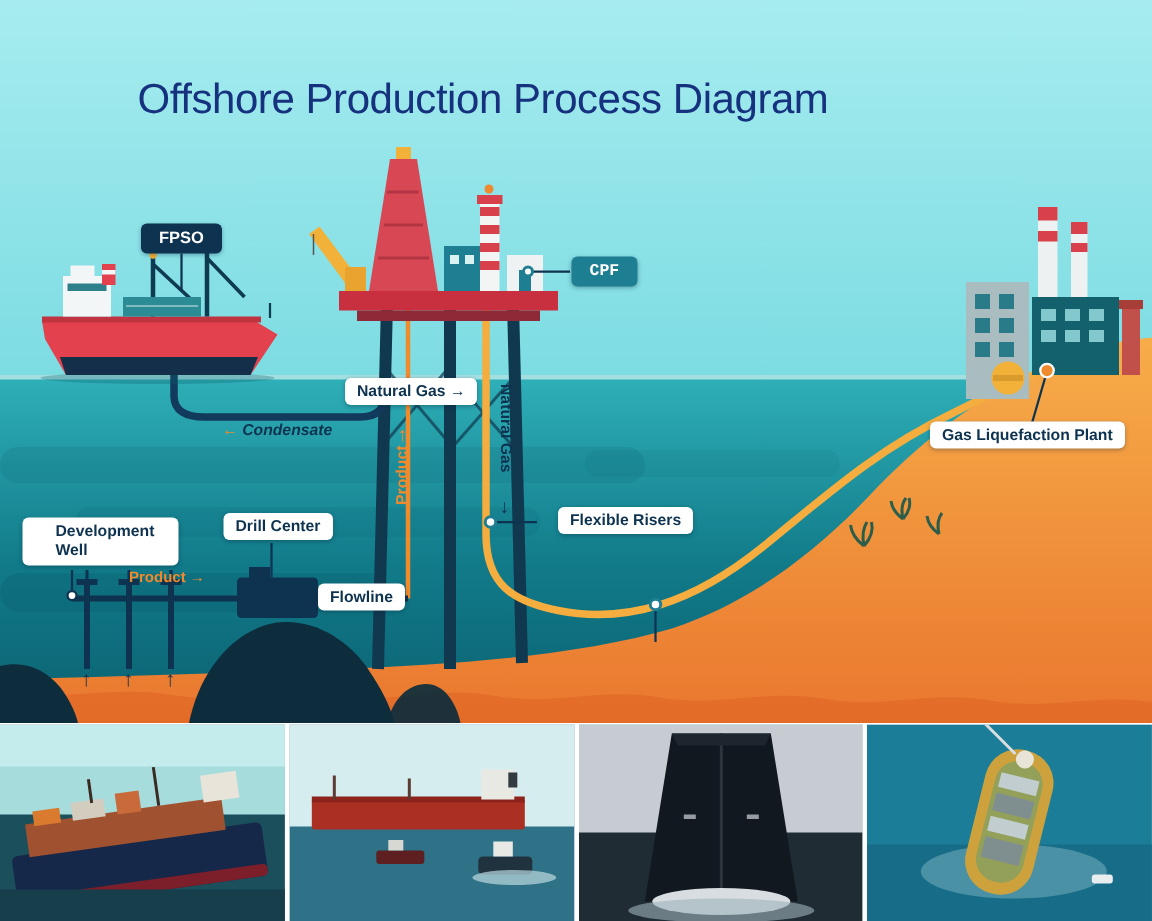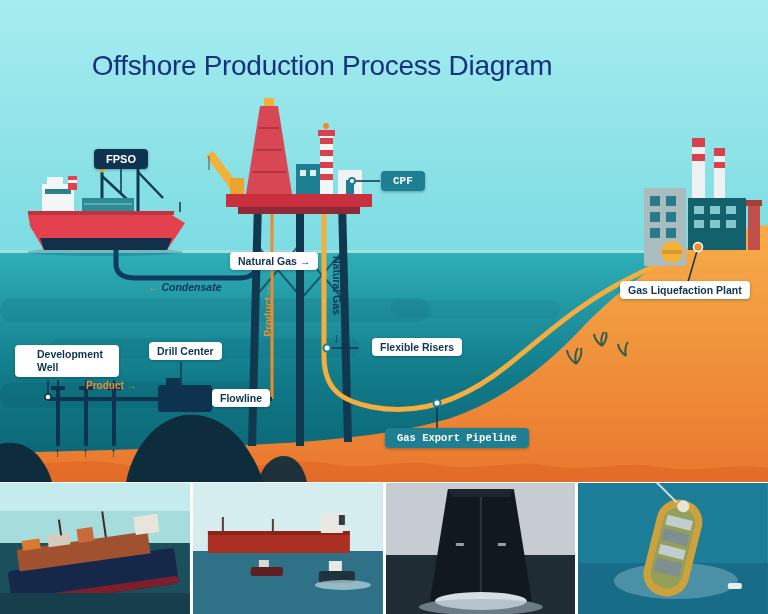--- a/index.html
+++ b/index.html
@@ -231,21 +231,20 @@
 
   <div class="lbl pill" style="left:149px;top:342px;">Drill Center</div>
 
   <div class="lbl pill" style="left:212px;top:353px;margin-top:36px;">Flowline</div>
 
   <div class="lbl orange" style="left:86px;top:380px;font-size:10px;">
     <span>Product</span>
     <span class="arrow">→</span>
   </div>
 
-  <div class="lbl badge-teal" style="left:385px;top:428px;">Gas Export Pipeline</div>
 
 
   <div class="lbl pill" style="left:620px;top:281px;">Gas Liquefaction Plant</div>
 
   <div class="lbl arrow" style="left:54px;top:444px;font-size:14px;">↑</div>
   <div class="lbl arrow" style="left:82px;top:444px;font-size:14px;">↑</div>
   <div class="lbl arrow" style="left:110px;top:444px;font-size:14px;">↑</div>
 
   <div class="photos">
 

